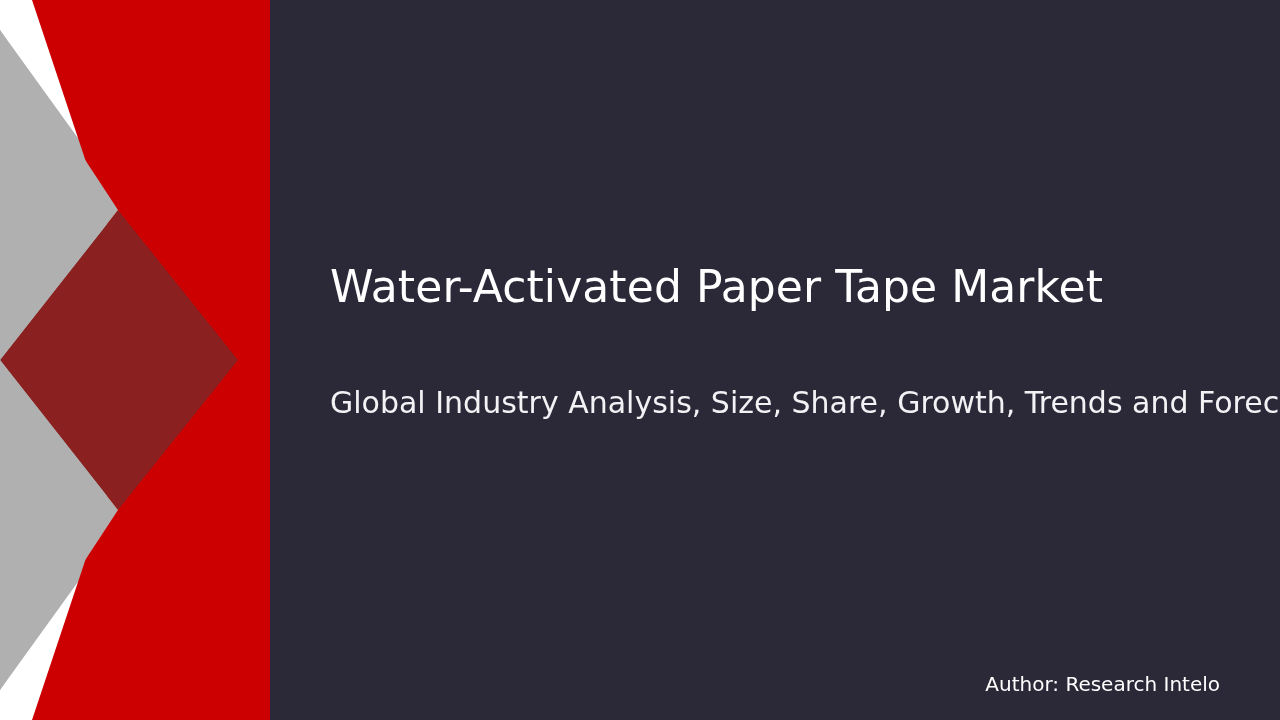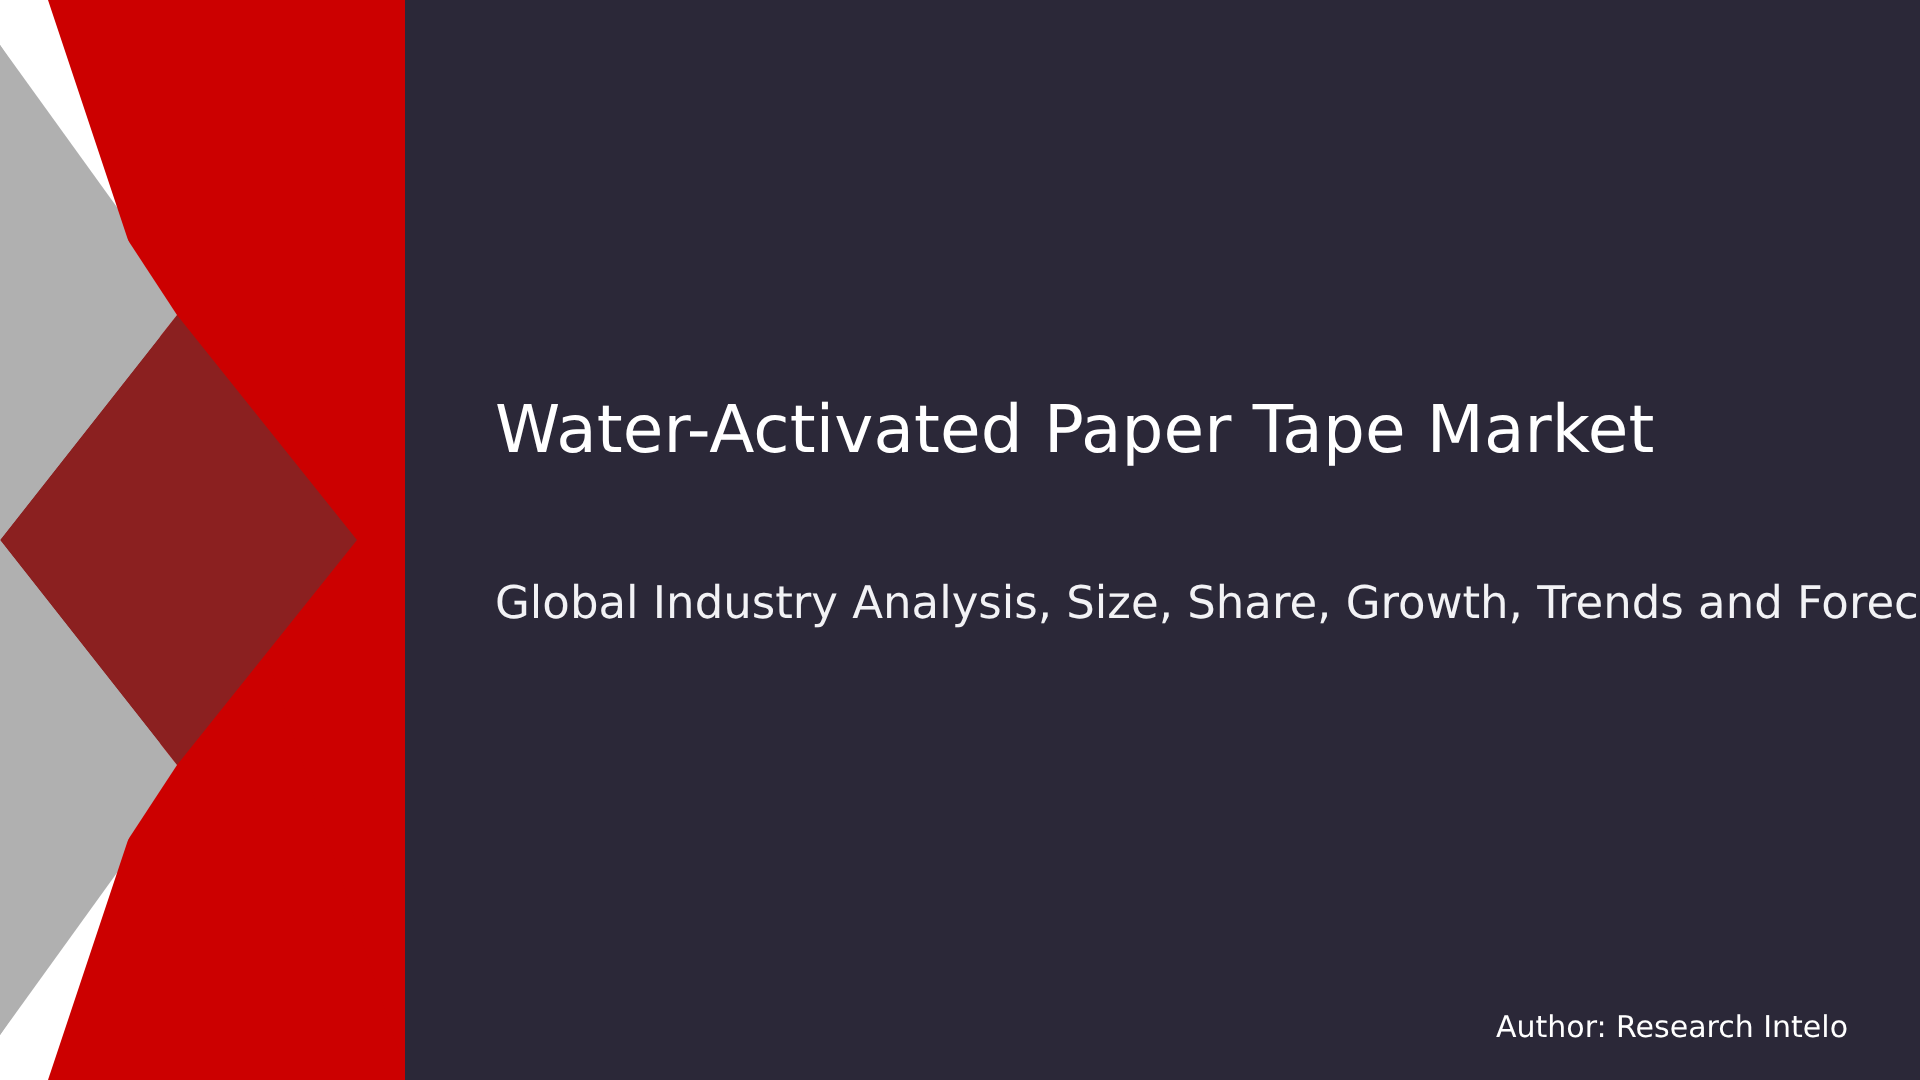--- a/index.html
+++ b/index.html
@@ -52,21 +52,21 @@
     width: 920px;
     font-size: 30px;
     line-height: 1.2;
     font-weight: normal;
     color: #f2f2f5;
     margin: 0;
     white-space: nowrap;
   }
   .slide-author {
     position: absolute;
-    right: 48px;
+    right: 60px;
     top: 672px;
     font-size: 20px;
     line-height: 1.2;
     font-weight: normal;
     color: #ffffff;
     margin: 0;
     text-align: right;
     white-space: nowrap;
   }
 </style>

